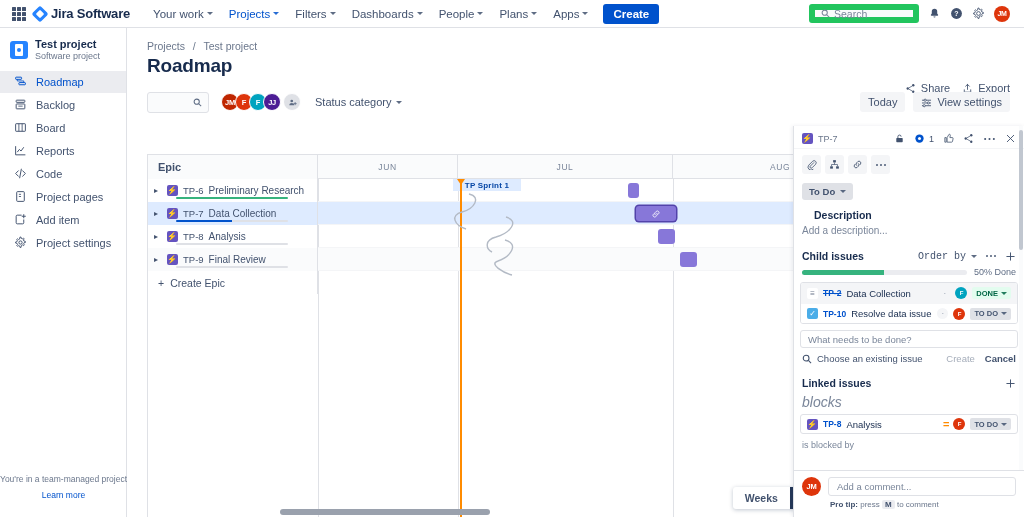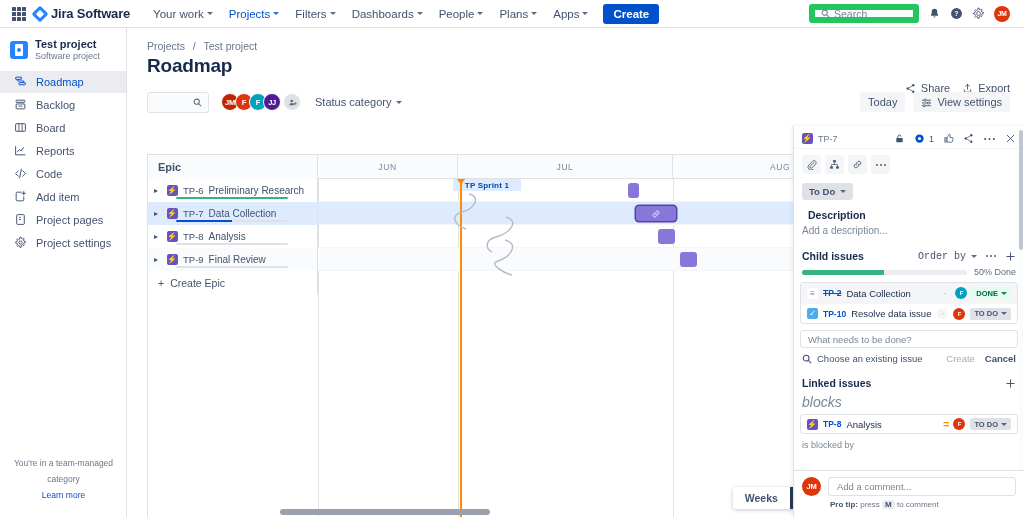--- a/index.html
+++ b/index.html
@@ -158,21 +158,21 @@
     z-index:20; overflow:hidden;
   }
   .p-head { display:flex; align-items:center; gap:5px; padding:7px 8px 4px 8px; border-bottom:1px solid #F4F5F7;}
   .p-key { font-size:9px; color:#6B778C; }
   .p-acts { margin-left:auto; display:flex; align-items:center; gap:9px; color:#42526E;}
   .watch-count { font-size:9px; color:#42526E; margin-left:-5px;}
   .p-tools { display:flex; gap:4px; padding:6px 8px 2px 8px;}
   .p-tool { width:19px;height:19px;background:#F4F5F7;border-radius:3px;display:flex;align-items:center;justify-content:center;color:#42526E;cursor:pointer;}
   .status-pill { margin:7px 0 0 8px; display:inline-flex; align-items:center; gap:5px; background:#DFE1E6; color:#42526E;
                  font-size:9.5px; font-weight:600; padding:3px 7px; border-radius:3px; cursor:pointer;}
-  .p-sec-title { font-size:10.5px; font-weight:600; color:#172B4D; padding:0 14px; }
+  .p-sec-title { font-size:10.5px; font-weight:600; color:#172B4D; padding:0 20px; }
   .p-muted { font-size:10px; color:#7A869A; padding:0 8px;}
   .p-sec-row { display:flex; align-items:center; padding:0 8px; }
   .p-sec-row .p-sec-title { padding:0; }
   .p-sec-right { margin-left:auto; display:flex; align-items:center; gap:8px; font-size:10px; color:#42526E;font-family:Liberation Mono, monospace;}
   .prog-wrap { display:flex; align-items:center; gap:7px; padding:5px 8px 0 8px;}
   .prog-bar { flex:1; height:5px; background:#EBECF0; border-radius:3px; overflow:hidden;}
   .prog-bar i { display:block; height:100%; background:#36B37E;}
   .prog-txt { font-size:9px; color:#5E6C84;}
   .ci-list { margin:5px 6px 0 6px; border:1px solid #DFE1E6; border-radius:3px; overflow:hidden;}
   .ci-row { display:flex; align-items:center; gap:5px; height:20px; padding:0 6px; background:#fff;}
@@ -353,50 +353,50 @@
         <svg width="13" height="13" viewBox="0 0 24 24">
             <path d="M8 7l-5 5 5 5M16 7l5 5-5 5M13.5 4l-3 16" fill="none" stroke="#42526E" stroke-width="1.8" stroke-linecap="round"></path>
           </svg>
       </span>
       <span>Code</span>
     </div>
 
     <div class="side-item">
       <span class="side-icn">
         <svg width="13" height="13" viewBox="0 0 24 24">
-            <path d="M14 4H6a2 2 0 0 0-2 2v12a2 2 0 0 0 2 2h10a2 2 0 0 0 2-2v-6" fill="none" stroke="#42526E" stroke-width="1.8"></path>
-            <path d="M18 3v6M15 6h6" stroke="#42526E" stroke-width="1.8" stroke-linecap="round"></path>
-          </svg>
-      </span>
-      <span>Add item</span>
-    </div>
-
-    <div class="side-item">
-      <span class="side-icn">
-        <svg width="13" height="13" viewBox="0 0 24 24">
             <rect x="5" y="3" width="14" height="18" rx="1.5" fill="none" stroke="#42526E" stroke-width="1.8"></rect>
             <line x1="9" y1="8" x2="13" y2="8" stroke="#42526E" stroke-width="1.6"></line>
             <line x1="9" y1="12" x2="13" y2="12" stroke="#42526E" stroke-width="1.6"></line>
           </svg>
       </span>
       <span>Project pages</span>
     </div>
 
     <div class="side-item">
       <span class="side-icn">
         <svg width="13" height="13" viewBox="0 0 24 24">
+            <path d="M14 4H6a2 2 0 0 0-2 2v12a2 2 0 0 0 2 2h10a2 2 0 0 0 2-2v-6" fill="none" stroke="#42526E" stroke-width="1.8"></path>
+            <path d="M18 3v6M15 6h6" stroke="#42526E" stroke-width="1.8" stroke-linecap="round"></path>
+          </svg>
+      </span>
+      <span>Add item</span>
+    </div>
+
+    <div class="side-item">
+      <span class="side-icn">
+        <svg width="13" height="13" viewBox="0 0 24 24">
             <circle cx="12" cy="12" r="3" fill="none" stroke="#42526E" stroke-width="1.8"></circle>
             <path d="M11 2h2l.4 2.4 2 .9 2-1.4 1.4 1.4-1.4 2 .9 2L21 10v2l-2.4.4-.9 2 1.4 2-1.4 1.4-2-1.4-2 .9L13 21h-2l-.4-2.4-2-.9-2 1.4L5.2 17.7l1.4-2-.9-2L3 13v-2l2.4-.4.9-2-1.4-2L6.3 5.2l2 1.4 2-.9z" fill="none" stroke="#42526E" stroke-width="1.7" stroke-linejoin="round"></path>
           </svg>
       </span>
       <span>Project settings</span>
     </div>
 
     <div class="side-foot">
-      <div>You're in a team-managed category</div>
+      <div>You're in a team-managed project</div>
       <a href="#">Learn more</a>
     </div>
   </div>
 
   <div class="main">
 
     <div class="breadcrumb">
       <span>Projects</span>
       <span class="sep">/</span>
       <span>Test project</span>

